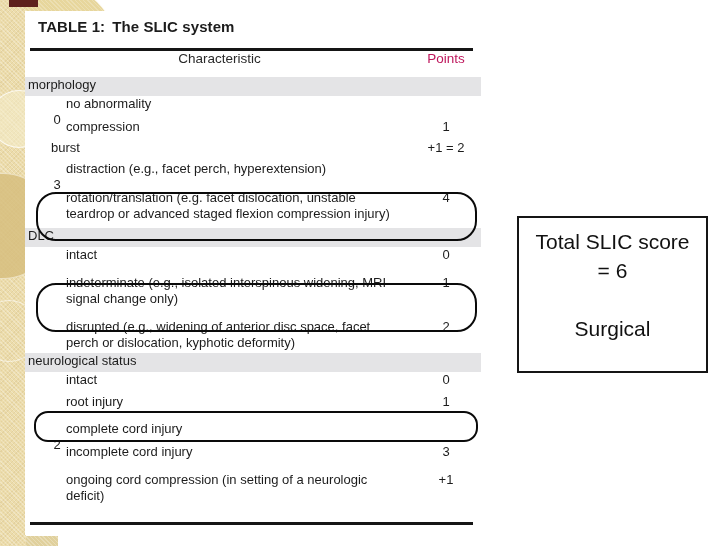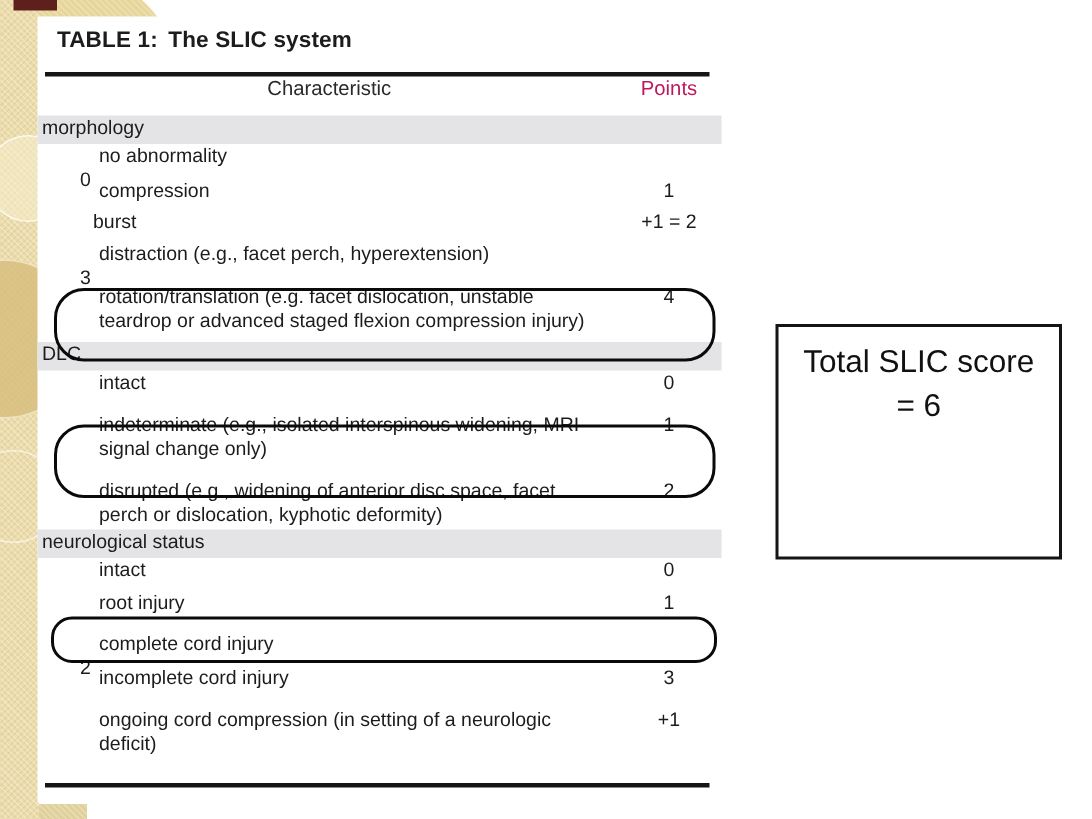--- a/index.html
+++ b/index.html
@@ -50,21 +50,21 @@
   .rule.top{margin-top:13px;}
   .rule.bottom{margin-top:18px;}
   .hdr{display:flex;height:26px;align-items:flex-start;padding-right:3px;}
   .hdr .hlabel{flex:1;text-align:center;font-size:13.5px;color:#2a2a2a;}
   .hdr .hpts{width:64px;text-align:center;font-size:13.5px;color:#be185d;}
   .row{display:flex;align-items:flex-start;padding-right:3px;}
   .row .label{flex:1;padding-left:41px;line-height:16px;}
   .row .pts{width:64px;text-align:center;}
   .row.section{background:#e4e4e6;height:19px;}
   .row.section .label{padding-left:3px;}
-  .row.ind2 .label{padding-left:37px;}
+  .row.ind2 .label{padding-left:26px;}
   .row.h23{height:23px;flex-direction:column;} .row.h21{height:21px;} .row.h22{height:22px;}
   .row.h27{height:27px;} .row.h19{height:19px;}
   .row.two{align-items:flex-start;}
   .row.two .pts{line-height:16px;padding-top:6px;}
   .row.two .label{padding-top:6px;}
   .row.b44{height:44px;} .row.b40{height:40px;gap:12px;} .row.b38{height:38px;justify-content:center;}
   
   .oval{position:absolute;border:2.2px solid #0a0a0a;border-radius:20px;background:transparent;z-index:4;}
   .oval.o1{left:11px;top:181px;width:437px;height:45px;}
   .oval.o2{left:11px;top:272px;width:437px;height:45px;}
@@ -178,15 +178,16 @@
 
     <div class="oval o1"></div>
     <div class="oval o2"></div>
     <div class="oval o3"></div>
   </div>
 
   <div class="score-box">
     <div>Total SLIC score</div>
     <div>= 6</div>
     <div class="gap"></div>
+    <div>Surgical</div>
   </div>
 
 </div>
 
 </body></html>

